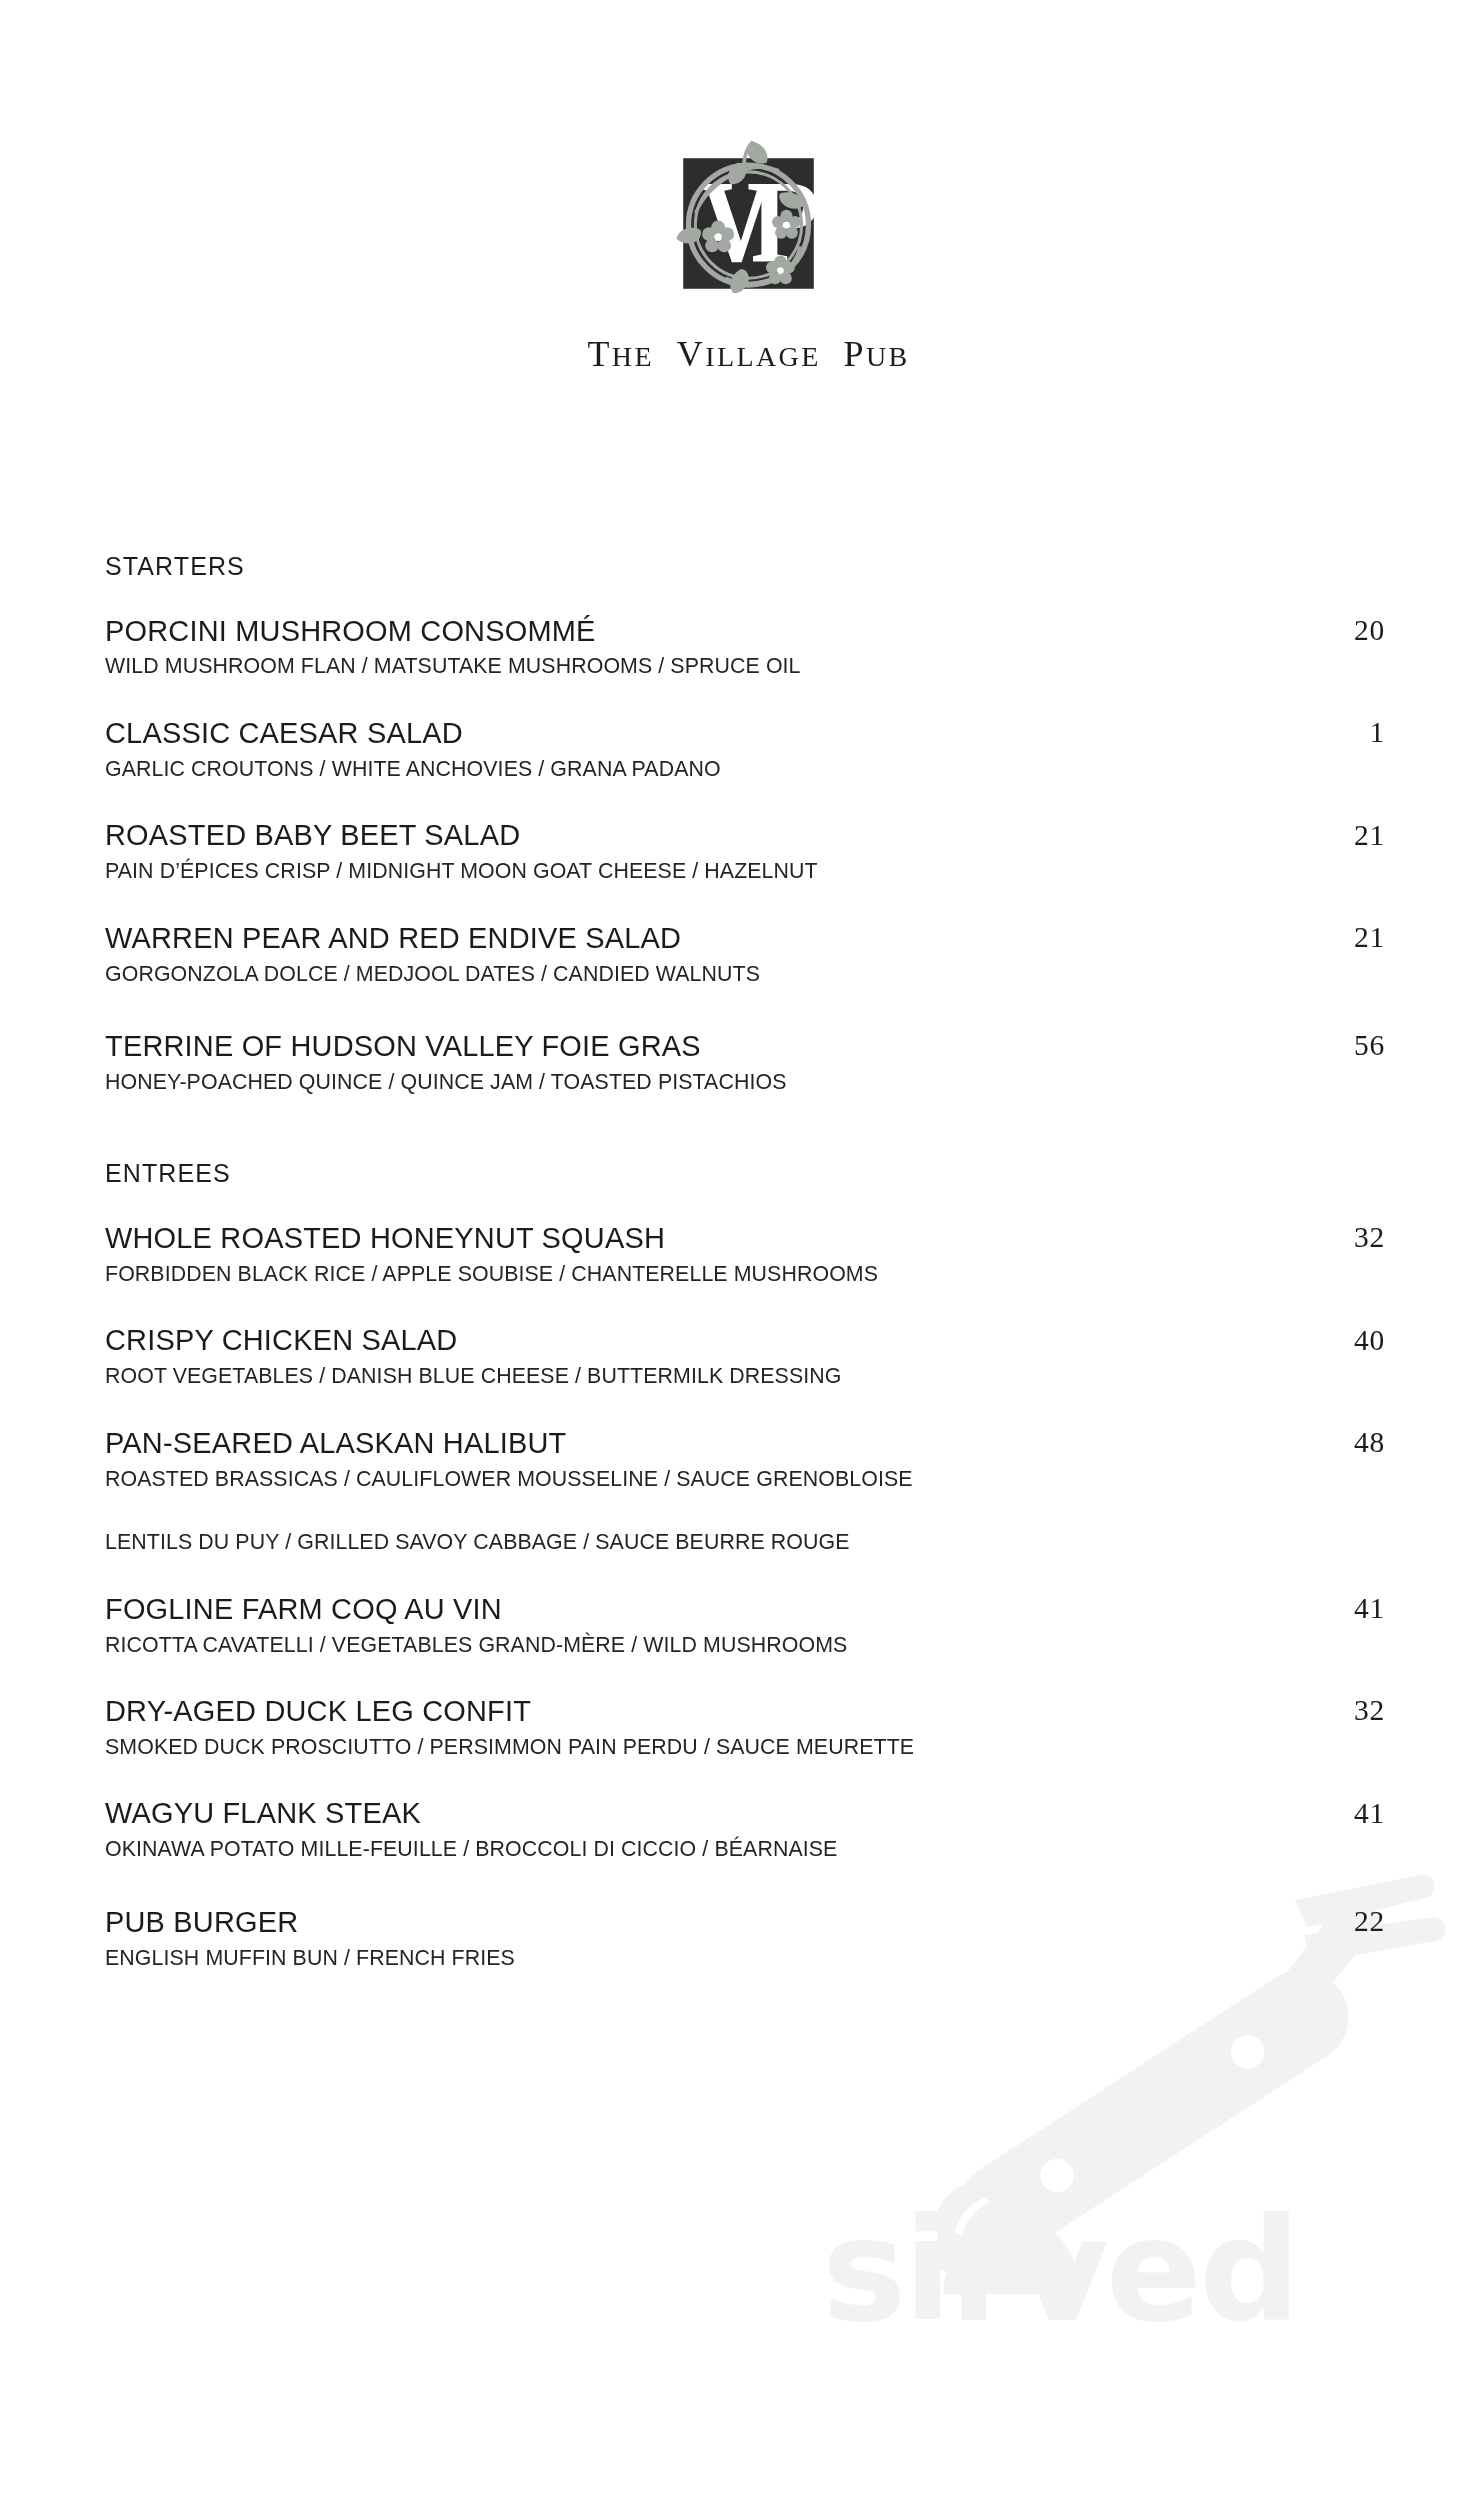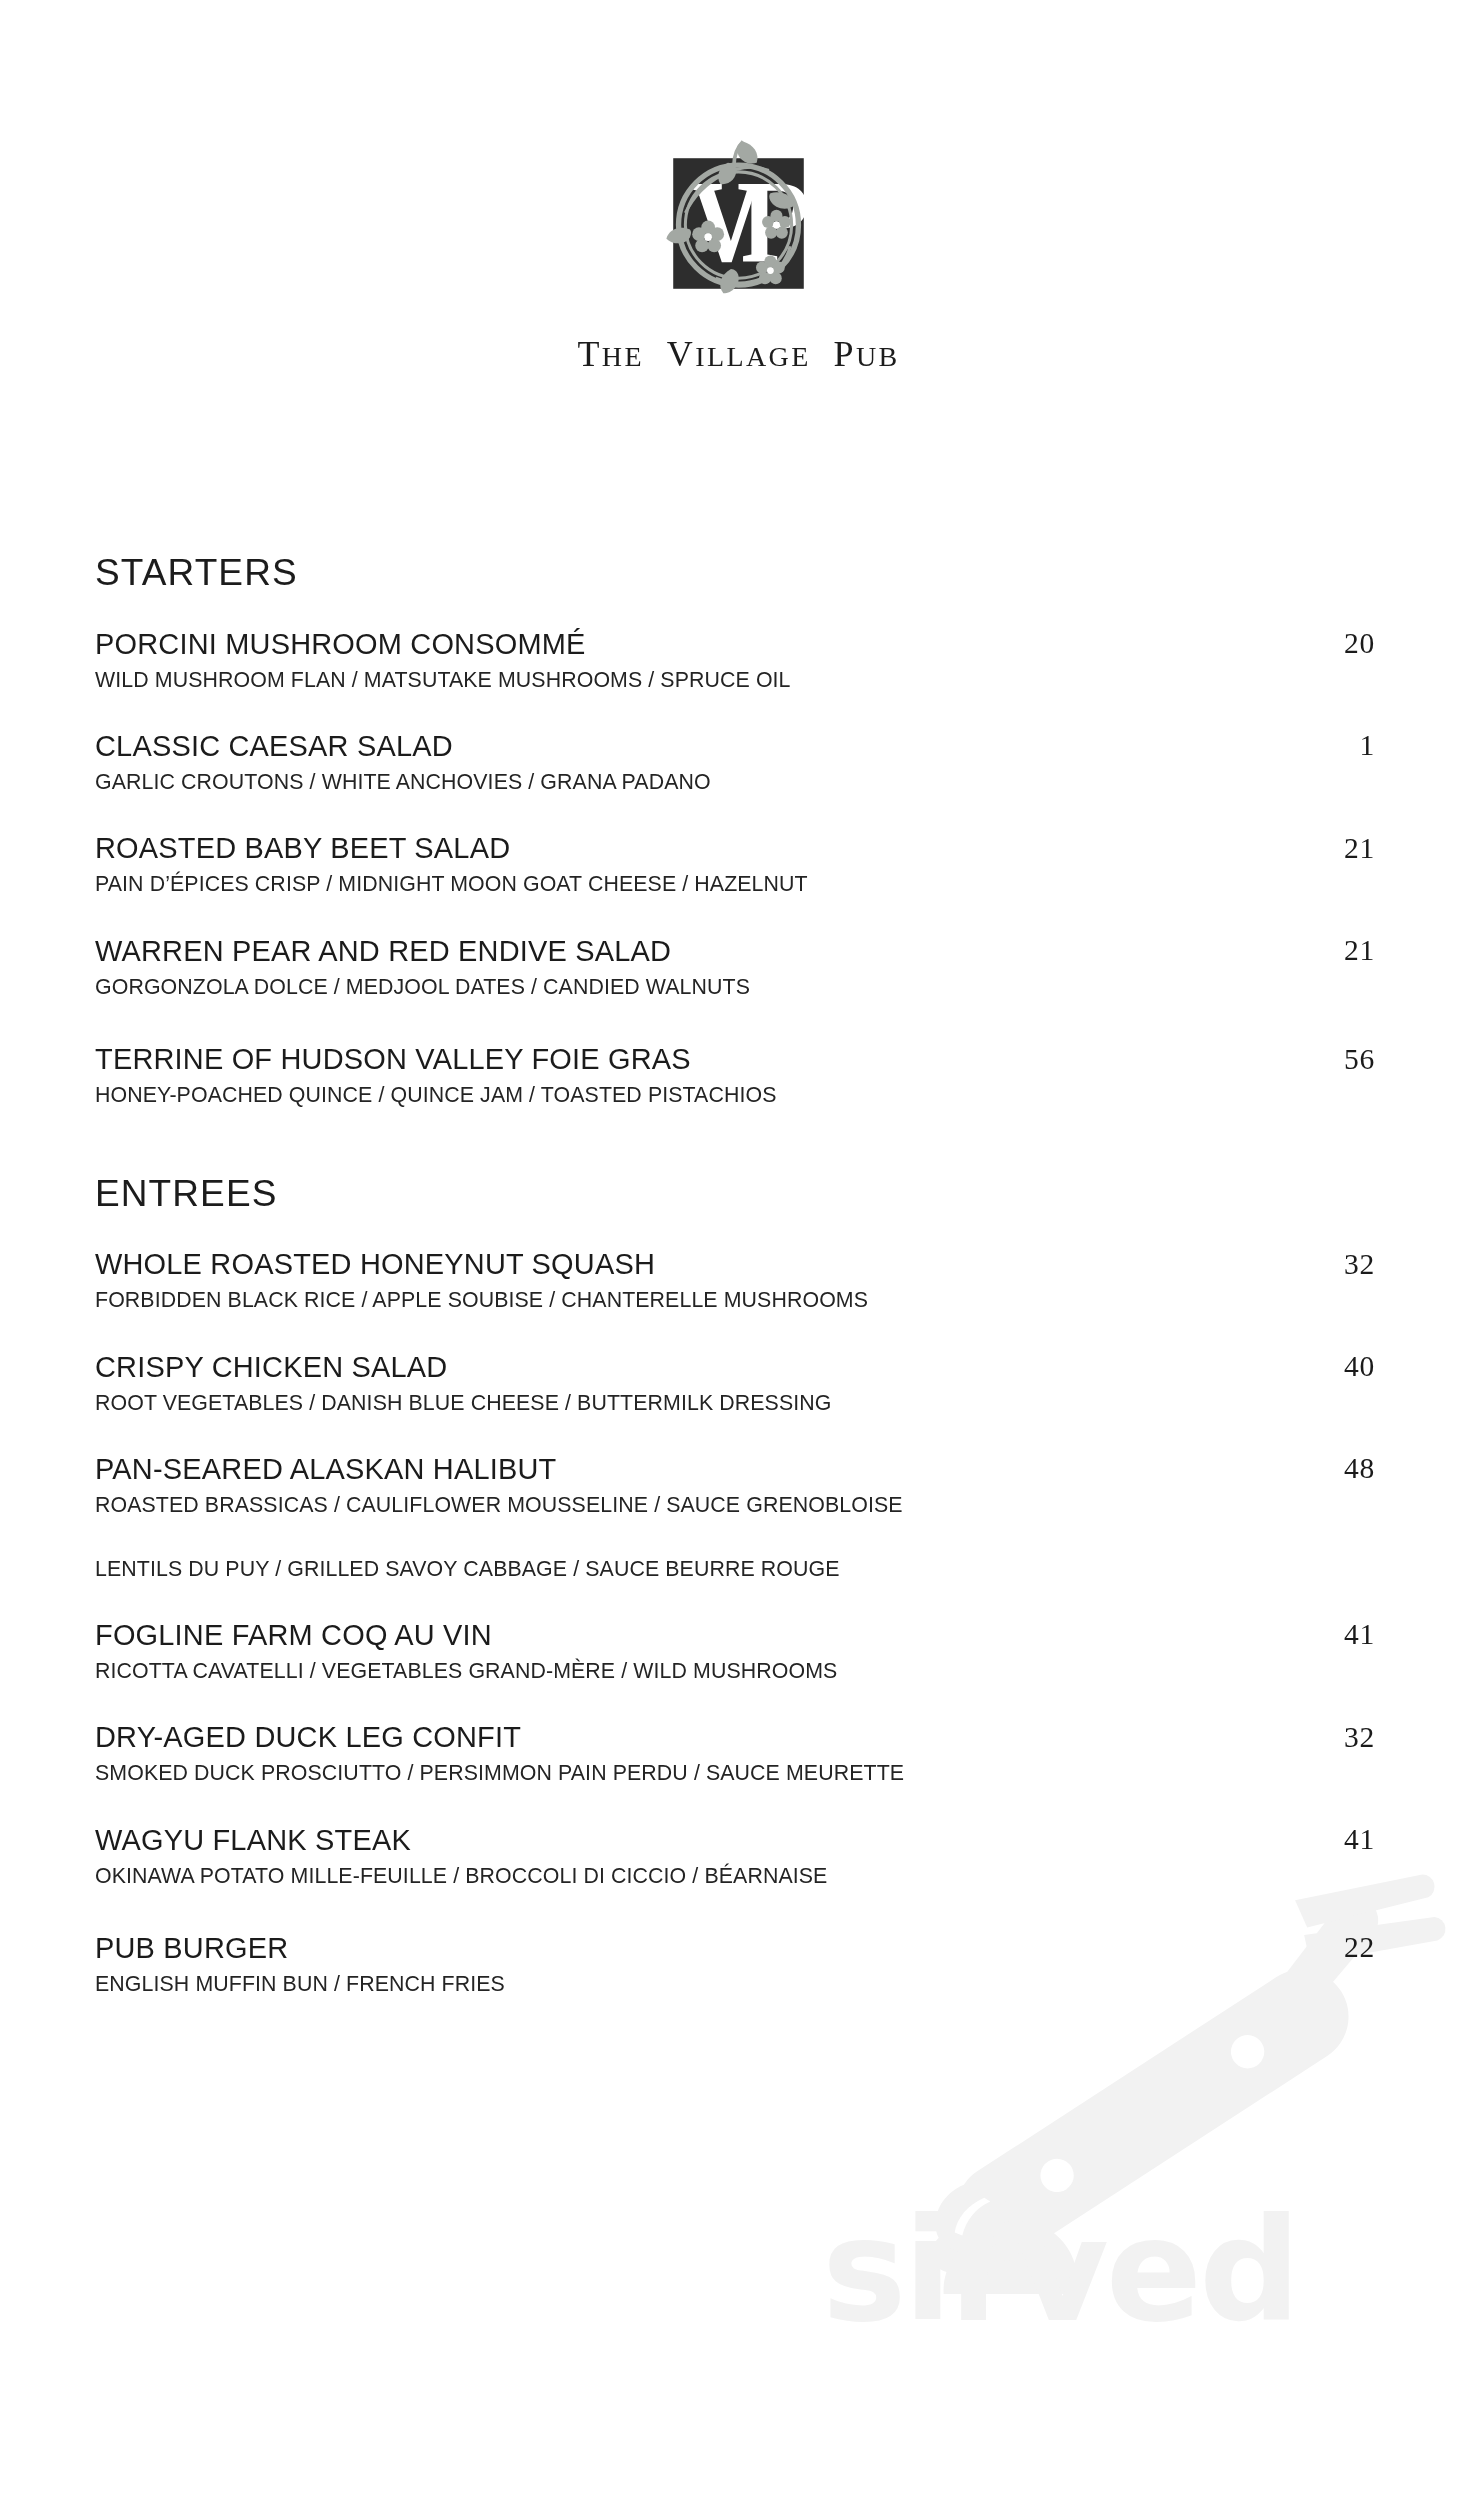--- a/index.html
+++ b/index.html
@@ -17,20 +17,21 @@
     color: #1a1a1a;
     -webkit-font-smoothing: antialiased;
   }
 
   
   .page {
     position: relative;
     width: 1171px;
     height: 2500px;
     background: #ffffff;
+    padding-left: 10px;
   }
 
   
   .watermark-layer {
     position: absolute;
     inset: 0;
     pointer-events: none;
     z-index: 0;
   }
   .wm-utensils {
@@ -99,21 +100,21 @@
     top: 553px;
     width: 1280px;
   }
 
   .section { margin-bottom: 0; }
   .section + .section { margin-top: 65px; }
 
   .section-heading {
     font-family: "Liberation Sans", sans-serif;
     font-weight: 400;
-    font-size: 37px;
+    font-size: 25px;
     letter-spacing: 1.1px;
     color: #1c1c1c;
     margin: 0 0 33px 0;
     line-height: 1.1;
   }
 
   .menu-item {
     position: relative;
     margin-bottom: 36px;
   }

